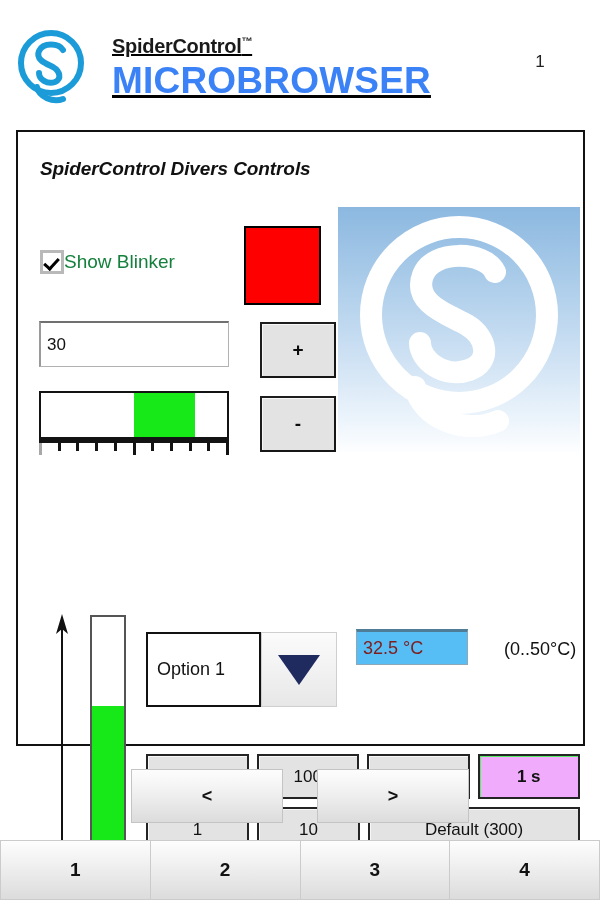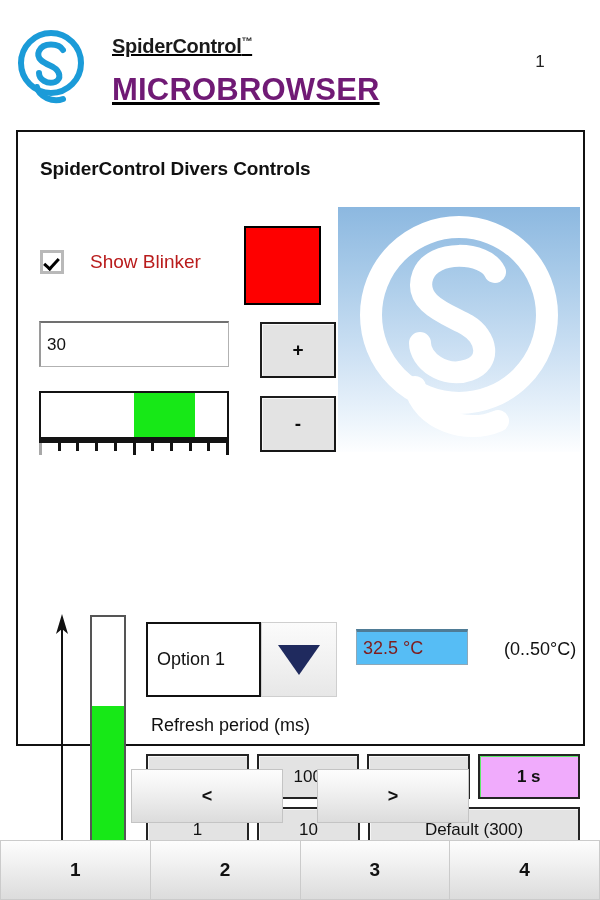--- a/index.html
+++ b/index.html
@@ -37,26 +37,26 @@
     color: #1a1a1a;
     letter-spacing: -0.3px;
     line-height: 22px;
   }
   .brand-tm {
     font-size: 11px;
     vertical-align: super;
     font-weight: bold;
   }
   .brand-line2 {
-    font-size: 31px;
-    font-weight: bold;
-    color: #701a75;
+    font-size: 37px;
+    font-weight: bold;
+    color: #3b82f6;
     letter-spacing: 0.2px;
     line-height: 36px;
-    margin-top: 15px;
+    margin-top: 6px;
   }
   .page-number {
     position: absolute;
     left: 520px; top: 52px;
     width: 40px;
     text-align: center;
     font-size: 17px;
     color: #222222;
   }
 
@@ -69,20 +69,21 @@
     background: #ffffff;
     box-sizing: border-box;
   }
   .panel-title {
     position: absolute;
     left: 22px; top: 26px;
     font-size: 19px;
     font-weight: bold;
     color: #111111;
     letter-spacing: -0.1px;
+    font-style: italic;
   }
 
   
   .watermark {
     position: absolute;
     left: 320px; top: 75px;
     width: 242px; height: 245px;
     background: linear-gradient(to bottom, #8cb8e0 0%, #a9cbe9 28%, #cfe2f4 62%, #eaf3fb 85%, #fdfeff 100%);
     overflow: hidden;
   }
@@ -105,23 +106,23 @@
   .checkbox-box::after {
     content: "";
     position: absolute;
     left: 4px; top: 2px;
     width: 6px; height: 12px;
     border: solid #000000;
     border-width: 0 3px 3px 0;
     transform: rotate(42deg);
   }
   .checkbox-label {
-    margin-left: 26px;
+    margin-left: 0;
     font-size: 19px;
-    color: #b91c1c;
+    color: #15803d;
   }
 
   
   .red-box {
     position: absolute;
     left: 226px; top: 94px;
     width: 77px; height: 79px;
     background: #fe0000;
     border: 2px solid #000000;
     box-sizing: border-box;
@@ -226,21 +227,21 @@
   }
   .vbar-fill {
     position: absolute;
     left: 0; right: 0; bottom: 0;
     background: #17e817;
   }
 
   
   .dropdown {
     position: absolute;
-    left: 128px; top: 490px;
+    left: 128px; top: 500px;
     width: 191px; height: 75px;
   }
   .dropdown-field {
     position: absolute;
     left: 0; top: 0;
     width: 115px; height: 75px;
     background: #ffffff;
     border: 2px solid #111111;
     box-sizing: border-box;
     display: flex;
@@ -444,21 +445,20 @@
   <div class="dropdown">
     <div class="dropdown-field">Option 1</div>
     <div class="dropdown-arrowbtn">
       <span class="tri-down"></span>
     </div>
   </div>
 
   <div class="temp-box">32.5 °C</div>
   <div class="temp-range">(0..50°C)</div>
 
-  <div class="refresh-label">Refresh period (ms)</div>
   <div class="refresh-grid">
     <div class="refresh-row" id="refresh-row-1">
         <div class="rbtn w1">50</div>
         <div class="rbtn w1">100</div>
         <div class="rbtn w1">500</div>
         <div class="rbtn w1 active">1 s</div>
       </div>
     <div class="refresh-row" id="refresh-row-2">
         <div class="rbtn w1">1</div>
         <div class="rbtn w1">10</div>

